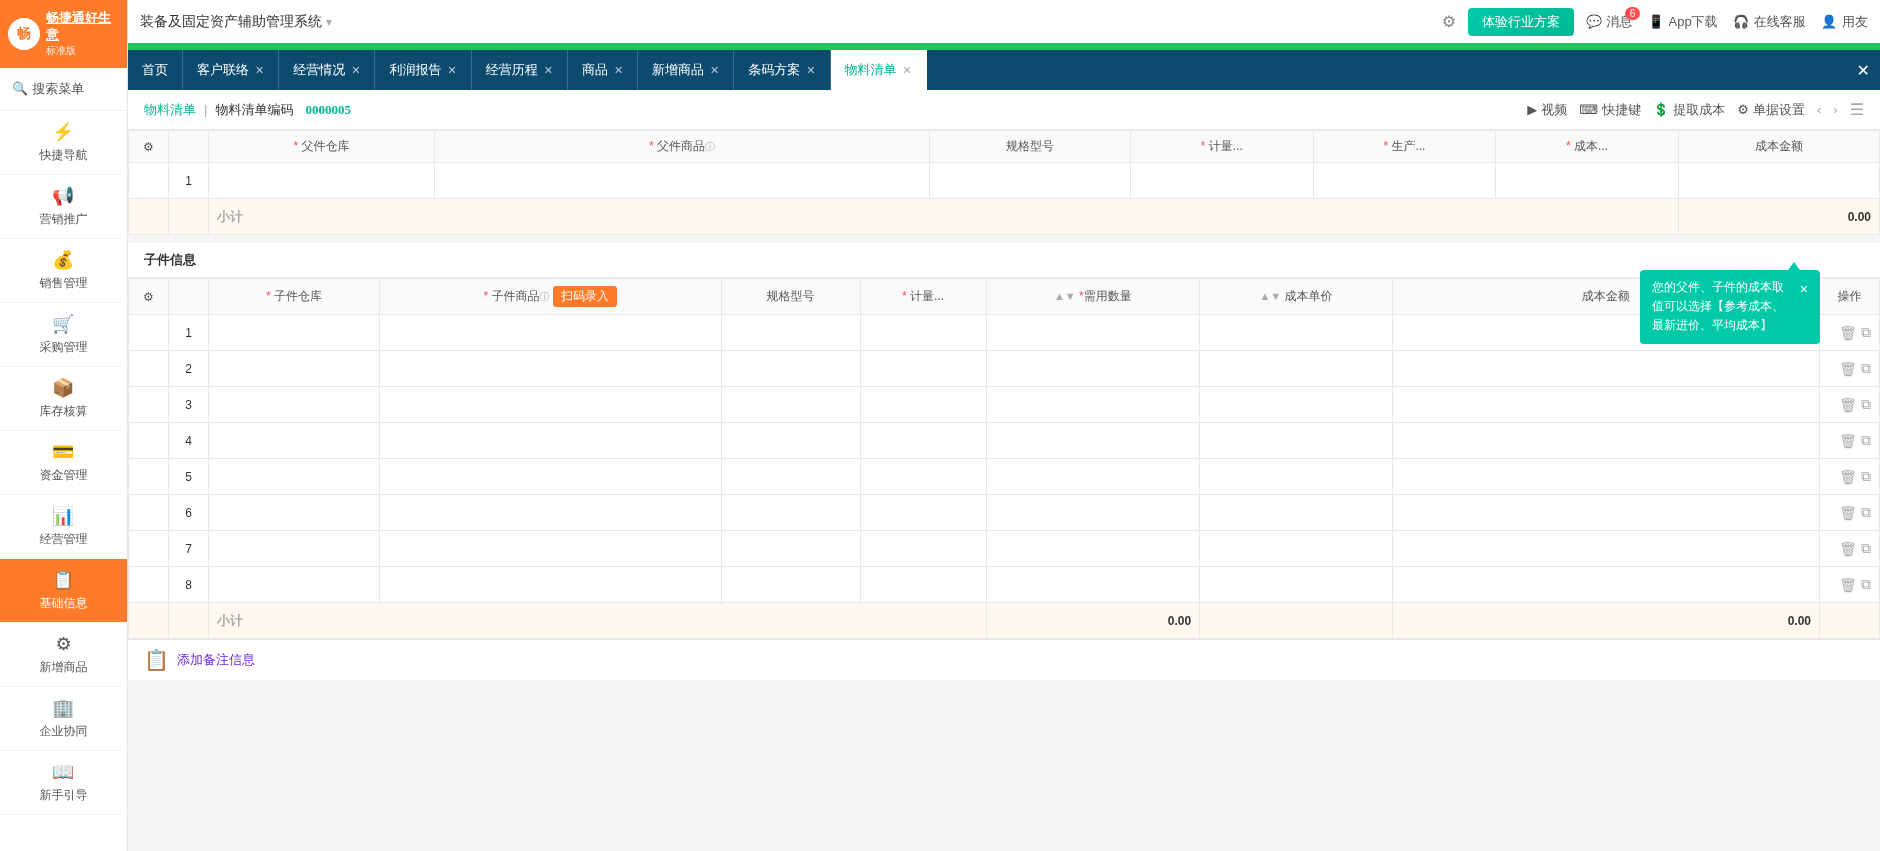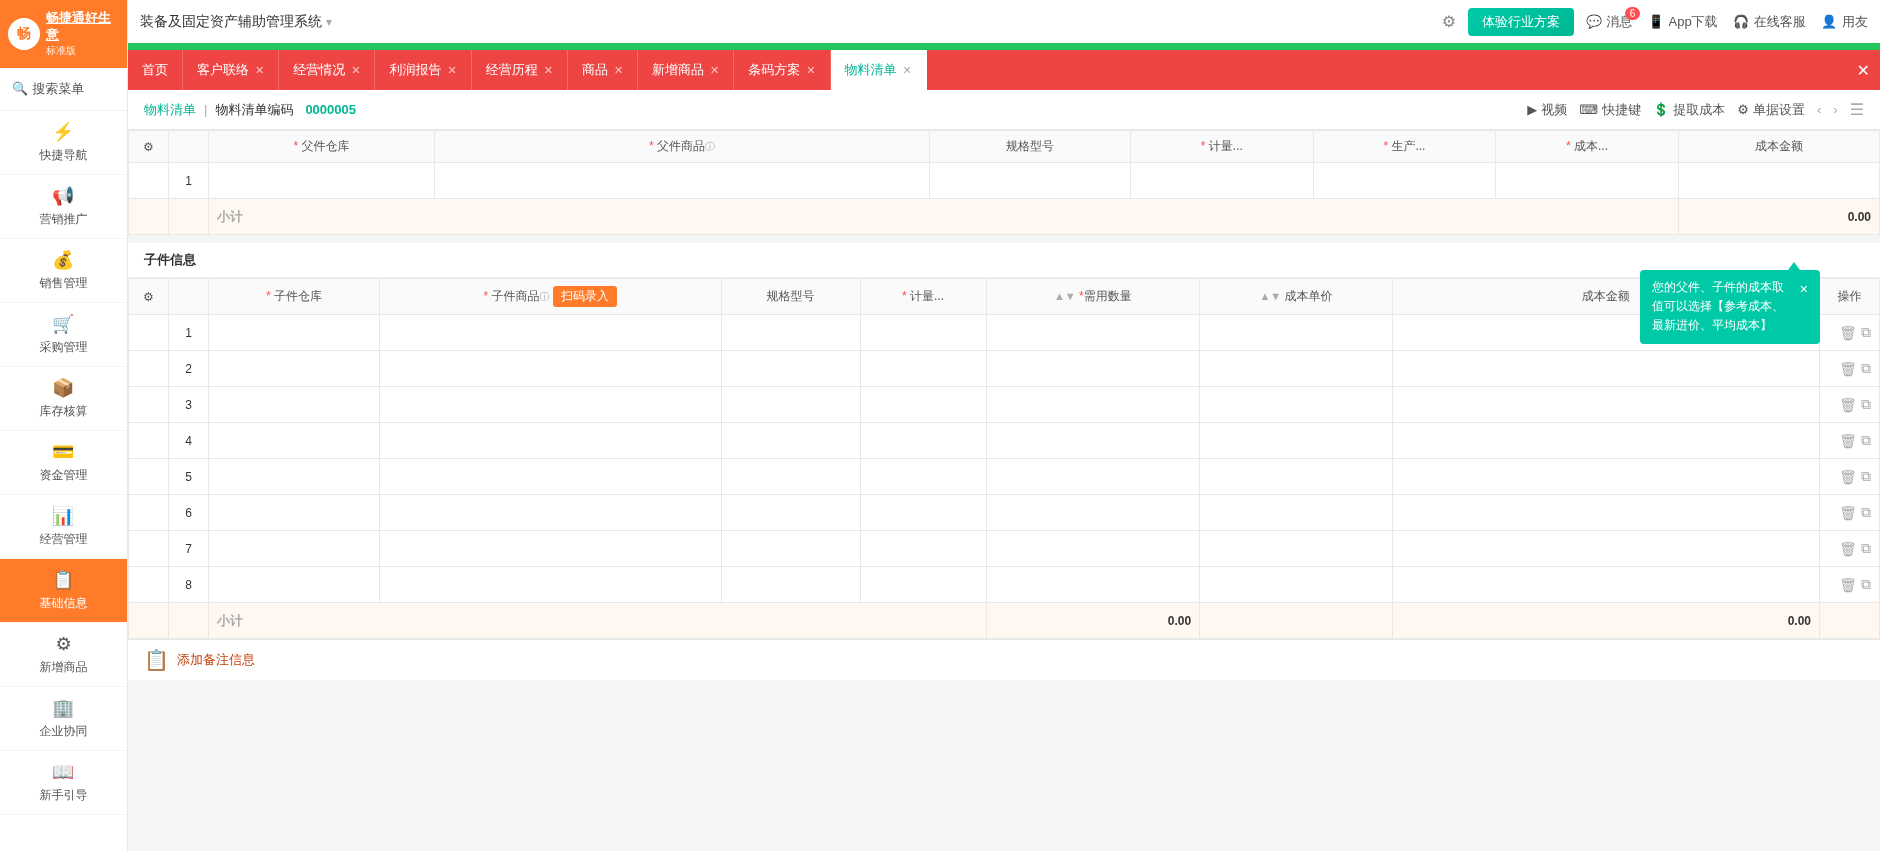--- a/index.html
+++ b/index.html
@@ -104,21 +104,21 @@
       color: #fff;
       border-radius: 10px;
       font-size: 10px;
       padding: 1px 5px;
       position: absolute;
       top: -6px; right: -8px;
     }
 
     
     .nav-tabs {
-      background: #ef4444;
+      background: #0c4a6e;
       display: flex;
       align-items: center;
       height: 40px;
       padding: 0 0 0 0;
       overflow: hidden;
     }
     .nav-tab {
       padding: 0 14px;
       height: 40px;
       display: flex; align-items: center; gap: 4px;
@@ -409,21 +409,21 @@
     <div class="nav-close-all">✕</div>
   </div>
 
   <div class="content">
 
     <div class="page-breadcrumb">
       <div class="breadcrumb-left">
         <span class="breadcrumb-link">物料清单</span>
         <span class="breadcrumb-sep">|</span>
         <span class="breadcrumb-code">物料清单编码</span>
-        <span class="breadcrumb-code" style="margin-left:4px;color:#00b894;font-weight:bold;">0000005</span>
+        <span class="breadcrumb-code" style="margin-left:4px;color:#00b894;font-weight:bold;font-family:Liberation Serif, serif;">0000005</span>
       </div>
       <div class="breadcrumb-right">
         <div class="breadcrumb-right-item">
           <span>▶</span>
           <span>视频</span>
         </div>
         <div class="breadcrumb-right-item">
           <span>⌨</span>
           <span>快捷键</span>
         </div>
@@ -672,17 +672,17 @@
   <td></td>
   <td style="text-align:right;">0.00</td>
   <td></td>
 </tr>
             </tbody>
         </table>
       </div>
 
       <div class="bottom-toolbar">
         <span class="bottom-toolbar-icon">📋</span>
-        <span style="color:#c2410c;font-size:13px;text-align:right;">添加备注信息</span>
+        <span style="color:#6d28d9;font-size:13px;text-align:right;">添加备注信息</span>
       </div>
     </div>
   </div>
 </div>
 
 </body></html>

